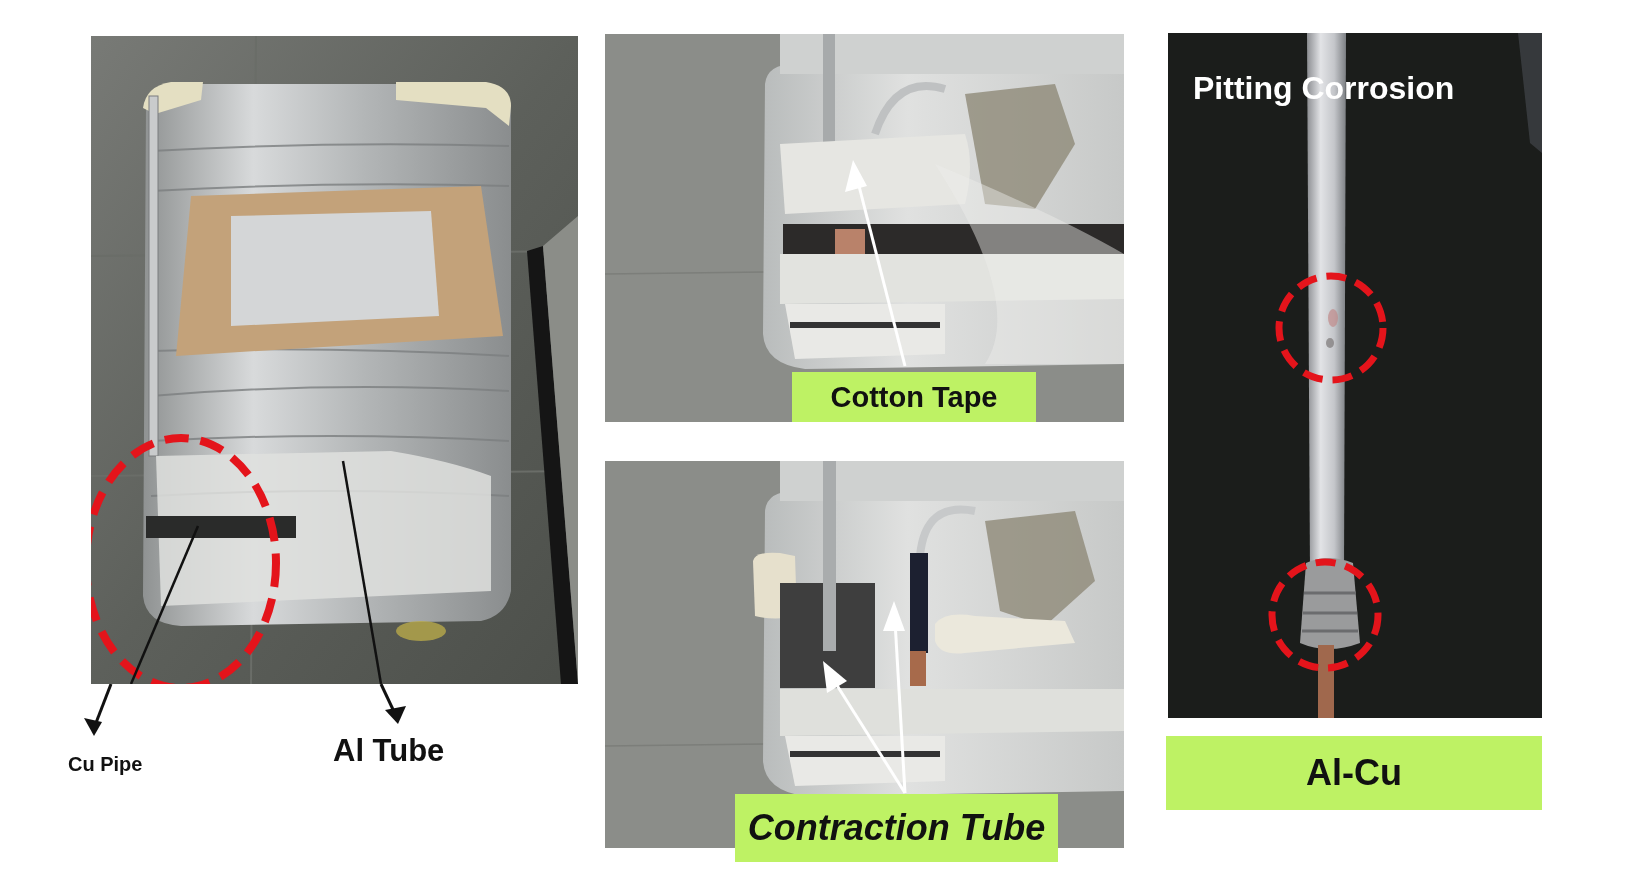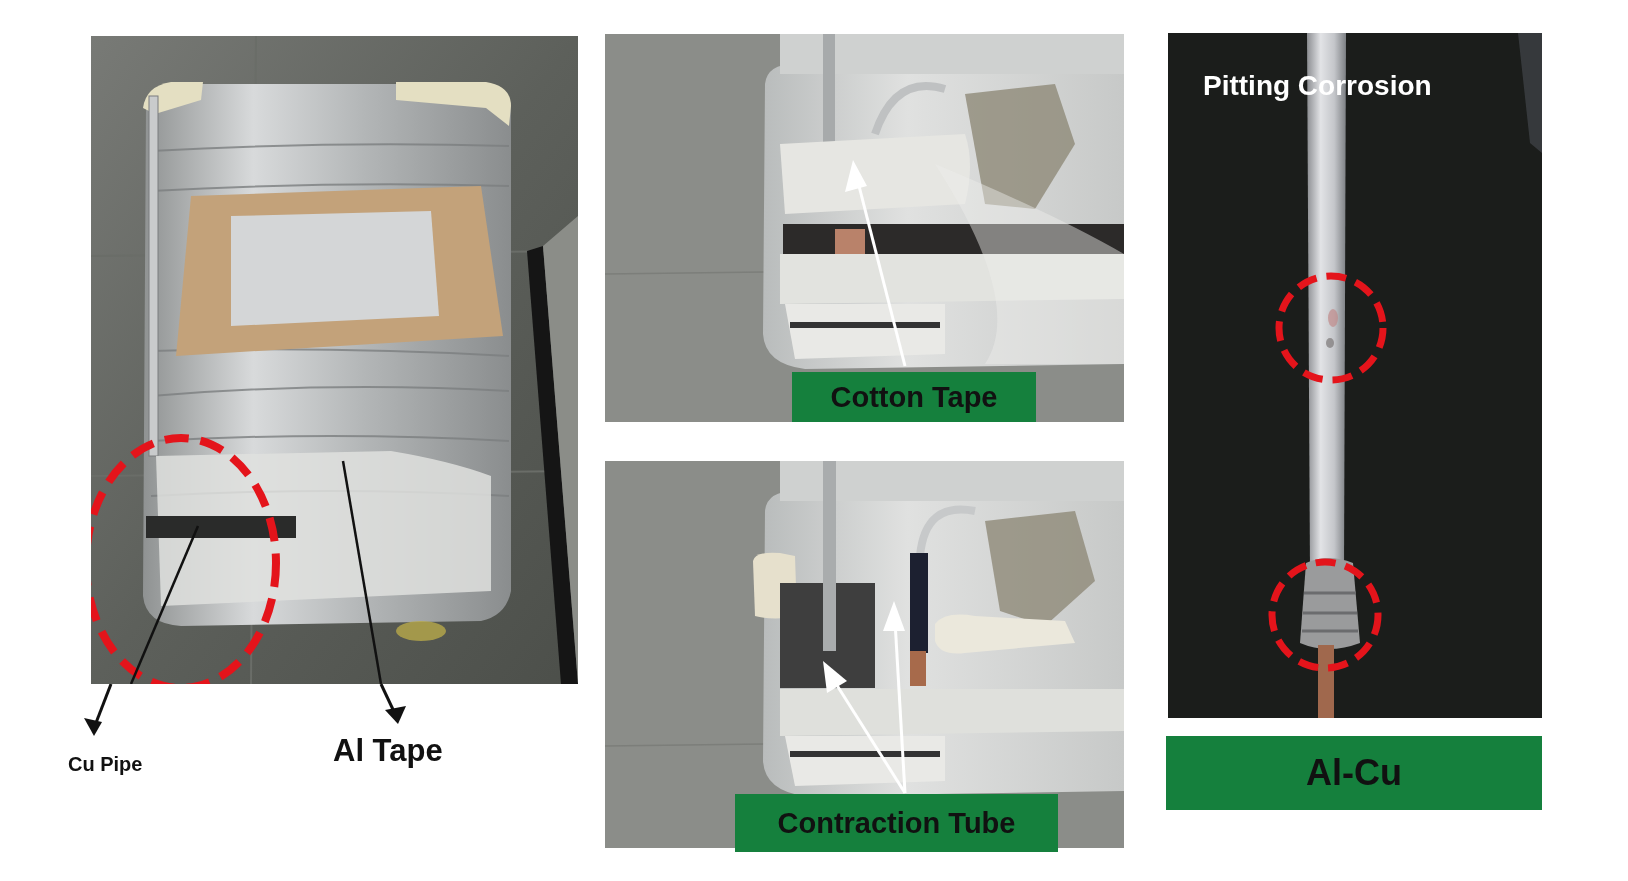--- a/index.html
+++ b/index.html
@@ -1,20 +1,20 @@
 <!DOCTYPE html>
 <html><head>
 <meta charset="utf-8">
 <style>
   html,body{margin:0;padding:0;background:#ffffff;}
   body{width:1628px;height:881px;position:relative;overflow:hidden;font-family:"Liberation Sans",sans-serif;}
   .panel{position:absolute;overflow:hidden;}
   .abs{position:absolute;}
   .label{position:absolute;font-weight:bold;color:#111;font-family:"Liberation Sans",sans-serif;white-space:nowrap;}
-  .ylabel{position:absolute;background:#15803d;display:flex;align-items:center;justify-content:center;font-weight:bold;color:#111;font-family:"Liberation Sans",sans-serif;text-align:center;}
+  .ylabel{position:absolute;background:#bef264;display:flex;align-items:center;justify-content:center;font-weight:bold;color:#111;font-family:"Liberation Sans",sans-serif;text-align:center;}
   svg{display:block;}
 </style>
 </head>
 <body>
 
 <div class="panel" style="left:91px;top:36px;width:487px;height:648px;background:#5c5f5a;">
   <svg width="487" height="648" viewBox="0 0 487 648">
     <defs>
       <linearGradient id="floor1" x1="0" y1="0" x2="1" y2="1">
         <stop offset="0" stop-color="#787a76"></stop>
@@ -69,21 +69,21 @@
 </div>
 
 <svg class="abs" style="left:80px;top:684px;" width="360" height="60">
   <line x1="31" y1="0" x2="14" y2="44" stroke="#111" stroke-width="3"></line>
   <polygon points="4,34 14,52 22,38" fill="#111"></polygon>
   <line x1="301" y1="0" x2="317" y2="34" stroke="#111" stroke-width="3"></line>
   <polygon points="305,26 318,40 326,22" fill="#111"></polygon>
 </svg>
 
 <span class="label" style="left:68px;top:753px;font-size:20px;">Cu Pipe</span>
-<span class="label" style="left:333px;top:733px;font-size:31px;">Al Tape</span>
+<span class="label" style="left:333px;top:733px;font-size:31px;">Al Tube</span>
 
 <div class="panel" style="left:605px;top:34px;width:519px;height:388px;background:#8e908c;">
   <svg width="519" height="388" viewBox="0 0 519 388">
     <defs>
       <linearGradient id="tank2" x1="0" y1="0" x2="1" y2="0">
         <stop offset="0" stop-color="#b9bcbc"></stop>
         <stop offset="0.4" stop-color="#e0e1e0"></stop>
         <stop offset="1" stop-color="#c7c9c8"></stop>
       </linearGradient>
     </defs>
@@ -146,21 +146,21 @@
     <path d="M175,228 L519,228 L519,270 L175,275 Z" fill="#dfe0dc"></path>
     <path d="M180,275 L340,275 L340,320 L190,325 Z" fill="#e9e9e6"></path>
     <rect x="185" y="290" width="150" height="6" fill="#333"></rect>
 
     <line x1="300" y1="332" x2="228" y2="218" stroke="#ffffff" stroke-width="3"></line>
     <polygon points="218,200 222,232 242,220" fill="#ffffff"></polygon>
     <line x1="300" y1="332" x2="290" y2="160" stroke="#ffffff" stroke-width="3"></line>
     <polygon points="289,140 278,170 300,170" fill="#ffffff"></polygon>
   </svg>
 </div>
-<div class="ylabel" style="left:735px;top:794px;width:323px;height:58px;font-size:29px;">Contraction Tube</div>
+<div class="ylabel" style="left:735px;top:794px;width:323px;height:68px;font-size:36px;font-style:italic;">Contraction Tube</div>
 
 <div class="panel" style="left:1168px;top:33px;width:374px;height:685px;background:#1b1d1b;">
   <svg width="374" height="685" viewBox="0 0 374 685">
     <defs>
       <linearGradient id="pipe4" x1="0" y1="0" x2="1" y2="0">
         <stop offset="0" stop-color="#8c8e92"></stop>
         <stop offset="0.35" stop-color="#e2e3e6"></stop>
         <stop offset="0.7" stop-color="#c4c6ca"></stop>
         <stop offset="1" stop-color="#7d8084"></stop>
       </linearGradient>
@@ -178,18 +178,18 @@
     </g>
 
     <rect x="150" y="612" width="16" height="73" fill="#a0684d"></rect>
 
     <ellipse cx="165" cy="285" rx="5" ry="9" fill="#c08a8a" opacity="0.7"></ellipse>
     <ellipse cx="162" cy="310" rx="4" ry="5" fill="#7c7777" opacity="0.7"></ellipse>
 
     <circle cx="163" cy="295" r="52" fill="none" stroke="#e4141b" stroke-width="7" stroke-dasharray="20,10"></circle>
     <circle cx="157" cy="582" r="53" fill="none" stroke="#e4141b" stroke-width="7" stroke-dasharray="20,10"></circle>
   </svg>
-  <span class="label" style="left:35px;top:37px;font-size:28px;color:#ffffff;">Pitting Corrosion</span>
+  <span class="label" style="left:25px;top:37px;font-size:32px;color:#ffffff;">Pitting Corrosion</span>
 </div>
 
 <div class="ylabel" style="left:1166px;top:736px;width:376px;height:74px;flex-direction:column;font-size:36px;line-height:38px;">
   <span>Al-Cu</span>
 </div>
 
 </body></html>

